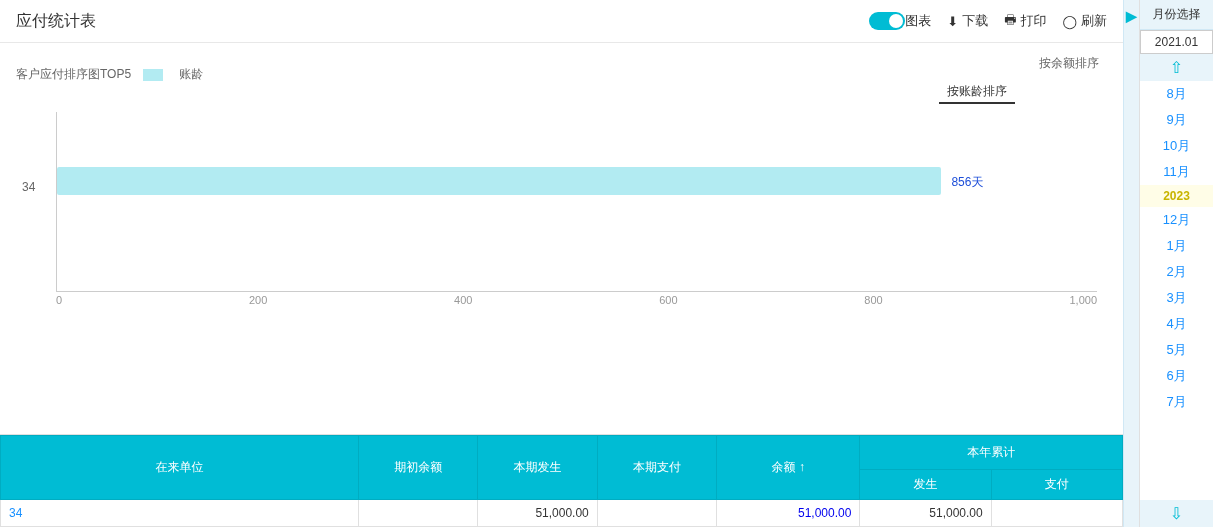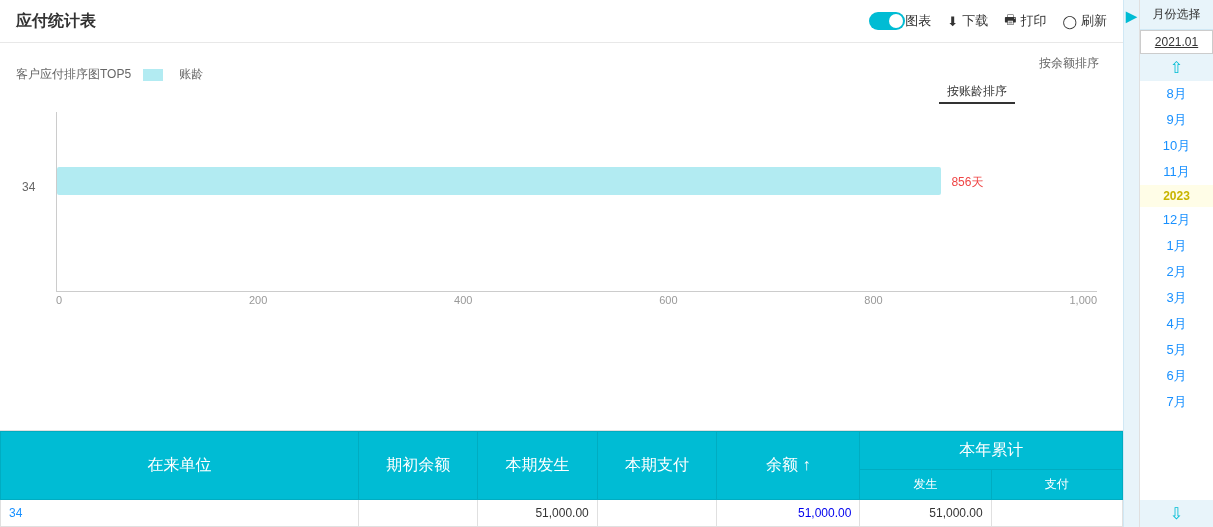--- a/index.html
+++ b/index.html
@@ -1,55 +1,55 @@
 <!DOCTYPE html>
 <html><head>
   <meta charset="utf-8">
   <style>
     * { box-sizing: border-box; margin: 0; padding: 0; font-family: 'Microsoft YaHei', Arial, sans-serif; font-size: 13px; }
     body { background: #f5f5f5; width: 1213px; height: 527px; overflow: hidden; display: flex; }
     .main-content { flex: 1; display: flex; flex-direction: column; background: #fff; }
     .header { display: flex; align-items: center; padding: 10px 16px; border-bottom: 1px solid #e8e8e8; background: #fff; }
-    .header-title { font-size: 16px; font-weight: bold; color: #333; flex: 1; }
+    .header-title { font-size: 16px; font-weight: normal; color: #333; flex: 1; }
     .header-actions { display: flex; align-items: center; gap: 16px; }
     .toggle-wrap { display: flex; align-items: center; gap: 0; }
     .toggle { width: 36px; height: 18px; background: #00bcd4; border-radius: 9px; position: relative; cursor: pointer; }
     .toggle::after { content: ''; width: 14px; height: 14px; background: #fff; border-radius: 50%; position: absolute; top: 2px; right: 2px; }
     .toggle-label { color: #333; font-size: 13px; }
     .action-btn { display: flex; align-items: center; gap: 4px; color: #333; cursor: pointer; font-size: 13px; }
     .chart-section { padding: 10px 16px; flex: 1; display: flex; flex-direction: column; }
     .chart-legend { display: flex; align-items: center; gap: 12px; margin-bottom: 8px; }
     .legend-text { color: #666; font-size: 12px; }
     .legend-color { width: 20px; height: 12px; background: #b2ebf2; display: inline-block; margin-right: 4px; vertical-align: middle; }
     .chart-controls { display: flex; gap: 16px; margin-left: auto; }
     .chart-control-btn { color: #666; cursor: pointer; font-size: 12px; padding: 2px 8px; border-bottom: 2px solid transparent; }
     .chart-control-btn.active { color: #333; border-bottom: 2px solid #333; margin-top: 28px; }
     .x-label { color: #999; font-size: 11px; }
     .table-section { border-top: 1px solid #e0e0e0; }
     table { width: 100%; border-collapse: collapse; }
-    .thead-top th { background: #00bcd4; color: #fff; text-align: center; padding: 8px 4px; border: 1px solid #00acc1; font-size: 16px; font-weight: normal; }
+    .thead-top th { background: #00bcd4; color: #fff; text-align: center; padding: 8px 4px; border: 1px solid #00acc1; font-size: 12px; font-weight: normal; }
     .thead-sub th { background: #00bcd4; color: #fff; text-align: center; padding: 6px 4px; border: 1px solid #00acc1; font-size: 12px; font-weight: normal; }
     .tbody tr td { padding: 6px 8px; border: 1px solid #e0e0e0; font-size: 12px; color: #333; background: #fff; }
     .tbody tr td:first-child { color: #1890ff; }
     .tbody tr td.num { text-align: right; }
     .col-unit { width: 300px; margin-left: 48px; }
     .col-period-bal { width: 100px; }
     .col-period-gen { width: 100px; }
     .col-period-pay { width: 100px; }
     .col-balance { width: 120px; }
     .col-year-acc { width: 220px; }
     .col-occur { width: 110px; }
     .col-pay { width: 110px; }
     
     .sidebar { width: 74px; background: #fff; border-left: 1px solid #e0e0e0; display: flex; flex-direction: column; position: relative; }
     .sidebar-collapse { width: 16px; background: #e8f4fa; display: flex; align-items: flex-start; justify-content: center; padding-top: 8px; cursor: pointer; border-left: 1px solid #d0e8f5; }
     .sidebar-arrow { color: #00bcd4; font-size: 14px; font-weight: bold; }
     .sidebar-main { flex: 1; display: flex; flex-direction: column; }
     .sidebar-title { background: #e8f4fa; color: #333; font-size: 12px; padding: 6px 8px; text-align: center; border-bottom: 1px solid #d0e8f5; }
-    .sidebar-date-input { background: #fff; border: 1px solid #ccc; padding: 4px 6px; font-size: 12px; width: 100%; text-align: center; color: #333; text-decoration: underline; }
+    .sidebar-date-input { background: #fff; border: 1px solid #ccc; padding: 4px 6px; font-size: 12px; width: 100%; text-align: center; color: #333; }
     .sidebar-scroll-up, .sidebar-scroll-down { background: #e8f4fa; text-align: center; padding: 4px 0; cursor: pointer; color: #00bcd4; font-size: 16px; border: none; width: 100%; }
     .sidebar-months { flex: 1; overflow: hidden; display: flex; flex-direction: column; }
     .sidebar-month { padding: 4px 0; text-align: center; font-size: 13px; color: #1890ff; cursor: pointer; }
     .sidebar-month.year-label { color: #c8b400; font-size: 12px; font-weight: bold; background: #fffde7; }
     .legend-row { display: flex; align-items: center; justify-content: space-between; }
   </style>
 </head>
 <body>
 
 <div class="main-content">
@@ -89,21 +89,21 @@
       </div>
     </div>
 
     <div style="position:relative; flex:1; min-height: 200px; margin-top:8px;">
       <div style="position:relative; height: 180px; margin-left: 40px; margin-right: 10px; border-left: 1px solid #ccc; border-bottom: 1px solid #ccc;">
 
         <span style="position:absolute; left:-35px; top: 68px; color:#666; font-size:12px;">34</span>
 
         <div style="position:absolute; top: 55px; left: 0; width: 85%; height: 28px; background: #b2ebf2; border-radius:2px;"></div>
 
-        <span style="position:absolute; top: 62px; left: 86%; color:#ef4444; font-size:12px;">856天</span>
+        <span style="position:absolute; top: 62px; left: 86%; color:#1d4ed8; font-size:12px;">856天</span>
       </div>
 
       <div style="display:flex; justify-content:space-between; margin-left:40px; margin-right:10px; margin-top:2px;">
         <span class="x-label">0</span>
         <span class="x-label">200</span>
         <span class="x-label">400</span>
         <span class="x-label">600</span>
         <span class="x-label">800</span>
         <span class="x-label">1,000</span>
       </div>

